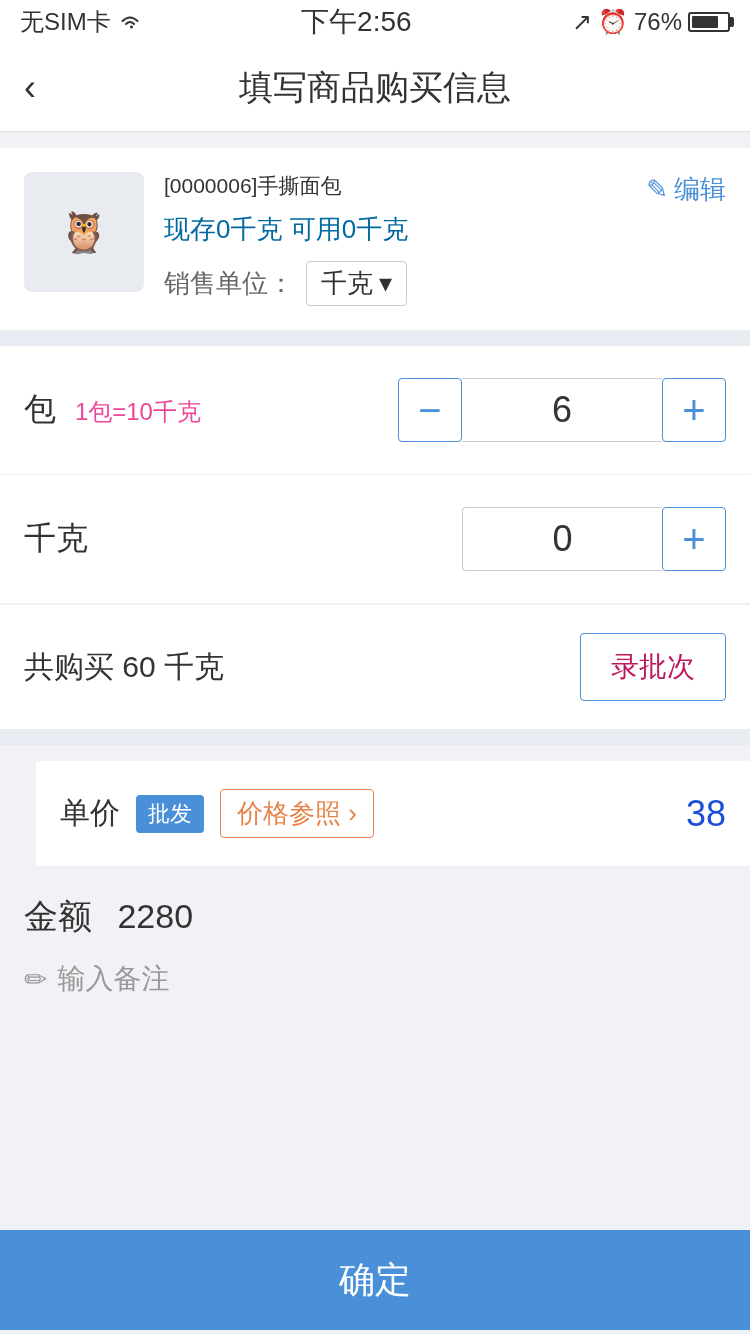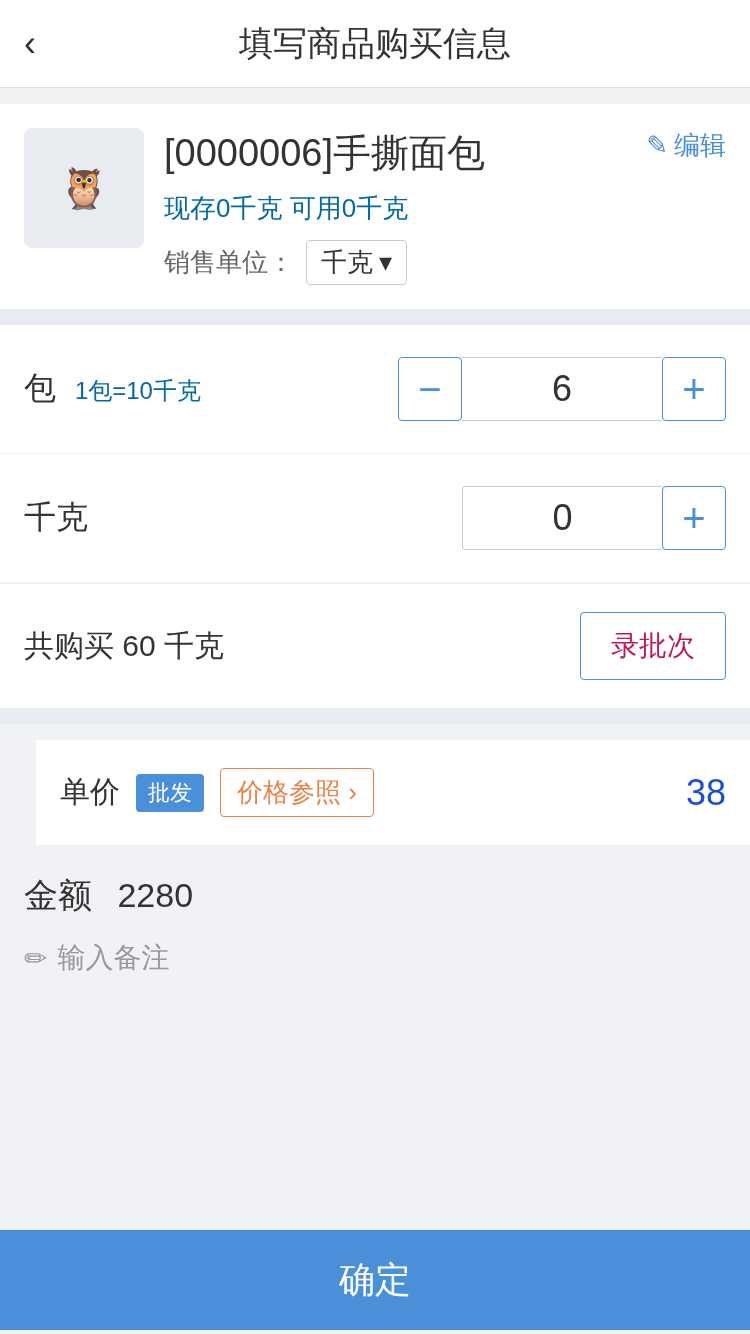--- a/index.html
+++ b/index.html
@@ -113,21 +113,21 @@
       flex-shrink: 0;
     }
     .product-thumb-logo {
       font-size: 40px;
       color: #7a9abf;
     }
     .product-info {
       flex: 1;
     }
     .product-name {
-      font-size: 38px;
+      font-size: 21px;
       font-weight: 500;
       color: #333;
       margin-bottom: 12px;
     }
     .product-stock {
       font-size: 26px;
       color: #0369a1;
       margin-bottom: 14px;
     }
     .product-unit-row {
@@ -177,21 +177,21 @@
       border-bottom: 1px solid #f0f0f0;
     }
     .qty-label {
       font-size: 32px;
       color: #333;
       font-weight: 500;
       flex: 1;
     }
     .qty-hint {
       font-size: 24px;
-      color: #0369a1;
+      color: #ec4899;
       margin-left: 10px;
       font-weight: normal;
     }
     .qty-control {
       display: flex;
       align-items: center;
       gap: 0;
     }
     .qty-btn {
       width: 64px;
@@ -333,20 +333,39 @@
       flex-direction: column;
       min-height: 1334px;
       padding-bottom: 100px;
     }
   </style>
 </head>
 <body>
 
 <div class="page-wrapper">
 
+  <div class="status-bar">
+    <div class="status-bar-left">
+      <span>无SIM卡</span>
+      <svg width="22" height="16" viewBox="0 0 22 16">
+        <path d="M11 13 a1.5 1.5 0 1 1 0 0.01" fill="#333"></path>
+        <path d="M7 10 Q11 6 15 10" stroke="#333" stroke-width="2" fill="none" stroke-linecap="round"></path>
+        <path d="M3.5 7 Q11 0 18.5 7" stroke="#333" stroke-width="2" fill="none" stroke-linecap="round"></path>
+      </svg>
+    </div>
+    <div class="status-bar-center">下午2:56</div>
+    <div class="status-bar-right">
+      <span>↗</span>
+      <span>⏰</span>
+      <span>76%</span>
+      <div class="battery-icon">
+        <div class="battery-fill"></div>
+      </div>
+    </div>
+  </div>
 
   <div class="nav-bar">
     <span class="nav-back">‹</span>
     <span class="nav-title">填写商品购买信息</span>
   </div>
 
   <div class="product-card">
     <div class="product-thumb">
       <span class="product-thumb-logo">🦉</span>
     </div>

